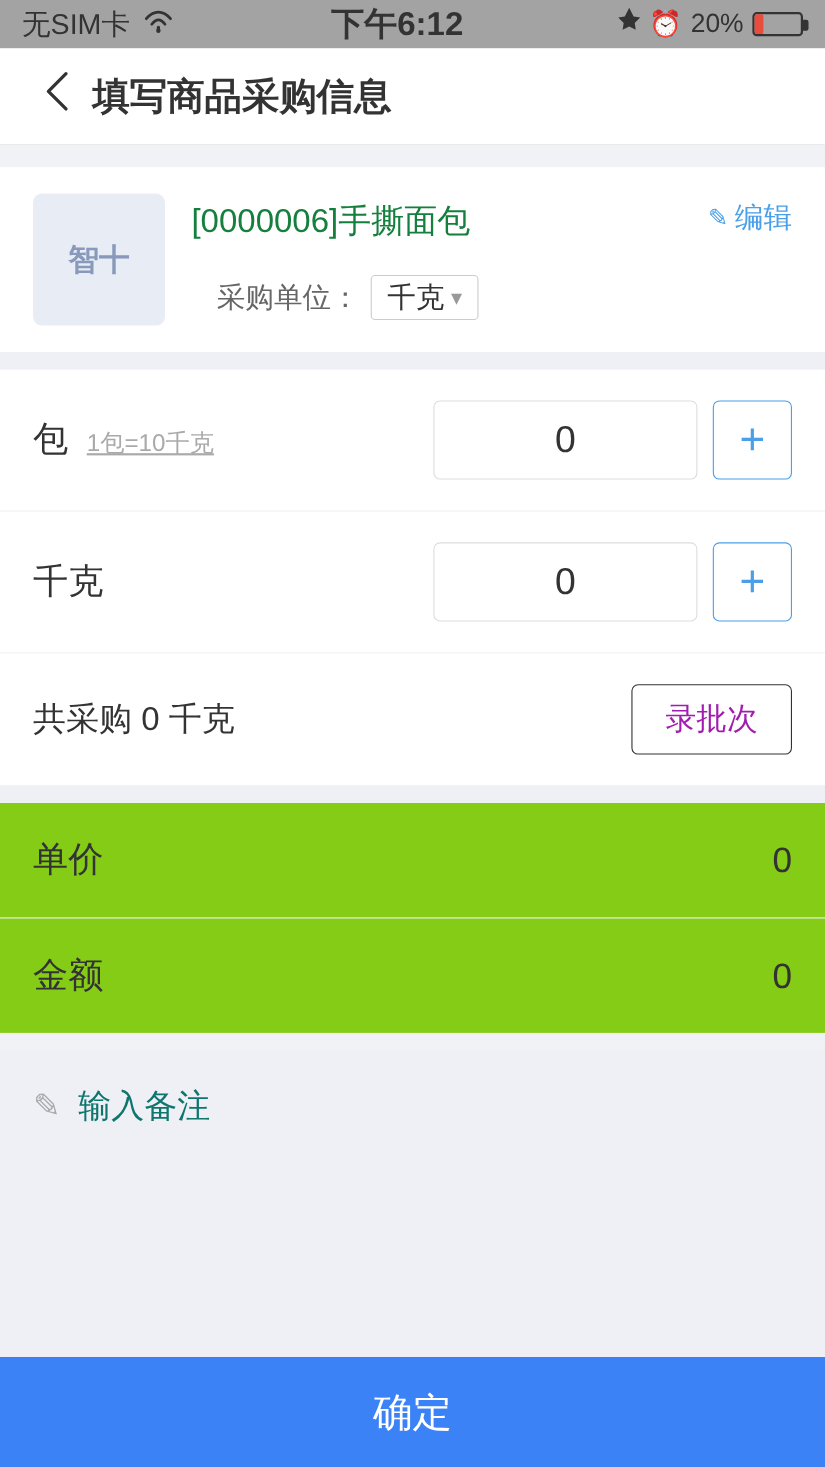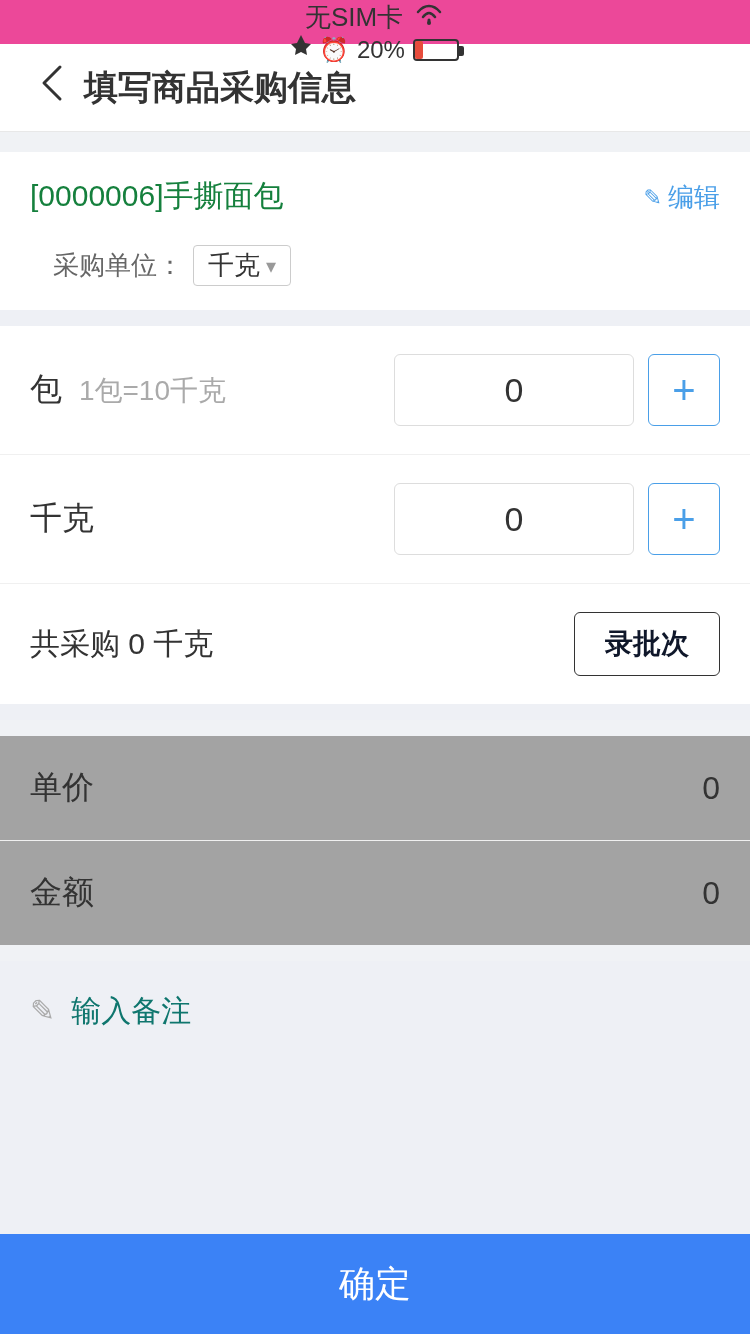--- a/index.html
+++ b/index.html
@@ -9,27 +9,26 @@
       min-height: 1334px;
       font-family: -apple-system, "PingFang SC", "Helvetica Neue", sans-serif;
       background: #f0f2f5;
       font-size: 30px;
       color: #333;
     }
 
     
     .status-bar {
       height: 44px;
-      background: #ec4899;
+      background: #a3a3a3;
       display: flex;
       align-items: center;
       justify-content: space-between;
       padding: 0 20px;
       font-size: 26px;
-      flex-direction: column;
     }
     .status-left { display: flex; align-items: center; gap: 10px; }
     .status-center { font-size: 30px; font-weight: 600; }
     .status-right { display: flex; align-items: center; gap: 8px; font-size: 24px; }
     .battery-icon {
       width: 46px; height: 22px; border: 2px solid #333; border-radius: 4px;
       position: relative; display: inline-block;
     }
     .battery-icon::after {
       content: '';
@@ -130,21 +129,21 @@
 
     
     .input-section { background: #fff; }
     .input-row {
       display: flex;
       align-items: center;
       padding: 28px 30px;
       border-bottom: 1px solid #f0f0f0;
     }
     .input-label { font-size: 32px; color: #333; flex: 1; }
-    .input-sublabel { font-size: 28px; color: #aaa; margin-left: 8px; }
+    .input-sublabel { font-size: 22px; color: #aaa; margin-left: 8px; text-decoration: underline; }
     .qty-input {
       width: 240px; height: 72px;
       border: 1px solid #ddd;
       border-radius: 6px;
       text-align: center;
       font-size: 34px;
       color: #333;
       display: flex; align-items: center; justify-content: center;
       background: #fff;
       outline: none;
@@ -168,28 +167,27 @@
       justify-content: space-between;
       padding: 28px 30px;
       background: #fff;
     }
     .total-text { font-size: 30px; color: #333; }
     .batch-btn {
       border: 1px solid #333;
       border-radius: 6px;
       padding: 12px 30px;
       font-size: 28px;
-      color: #0f172a;
+      color: #a21caf;
       cursor: pointer;
       background: #fff;
-      font-weight: bold;
-    }
-
-    
-    .price-section { background: #a3a3a3; margin-top: 16px; }
+    }
+
+    
+    .price-section { background: #84cc16; }
     .price-row {
       display: flex;
       align-items: center;
       justify-content: space-between;
       padding: 30px 30px;
       border-bottom: 1px solid #f0f0f0;
     }
     .price-row:last-child { border-bottom: none; }
     .price-label { font-size: 32px; color: #333; }
     .price-value { font-size: 32px; color: #333; }
@@ -238,20 +236,21 @@
     <span>无SIM卡</span>
     <span>
       <svg width="32" height="22" viewBox="0 0 32 22" fill="none">
         <path d="M16 18 Q16 14 16 18" stroke="#333" stroke-width="3" stroke-linecap="round"></path>
         <path d="M10 13 Q13 9 16 9 Q19 9 22 13" stroke="#333" stroke-width="2.5" stroke-linecap="round" fill="none"></path>
         <path d="M5 8 Q10 2 16 2 Q22 2 27 8" stroke="#333" stroke-width="2.5" stroke-linecap="round" fill="none"></path>
         <circle cx="16" cy="19" r="2" fill="#333"></circle>
       </svg>
     </span>
   </div>
+  <div class="status-center">下午6:12</div>
   <div class="status-right">
     <span>
       <svg width="20" height="24" viewBox="0 0 20 24" fill="#333">
         <path d="M10 0 L14 8 L20 9 L15 14 L16 20 L10 17 L4 20 L5 14 L0 9 L6 8 Z"></path>
       </svg>
     </span>
     <span>⏰</span>
     <span>20%</span>
     <span class="battery-icon">
       <div class="battery-fill"></div>
@@ -265,20 +264,23 @@
       <path d="M20 4 L4 20 L20 36" stroke="#333" stroke-width="3" stroke-linecap="round" stroke-linejoin="round"></path>
     </svg>
   </span>
   <span class="nav-title">填写商品采购信息</span>
   <div class="nav-spacer"></div>
 </div>
 
 <div class="main-content">
 
   <div class="product-card">
+    <div class="product-img">
+      <span>智十</span>
+    </div>
     <div class="product-info">
       <div class="product-name">[0000006]手撕面包</div>
       <div class="product-unit">
         <span>采购单位：</span>
         <div class="unit-tag">
           <span>千克</span>
           <span class="unit-arrow">▾</span>
         </div>
       </div>
     </div>

